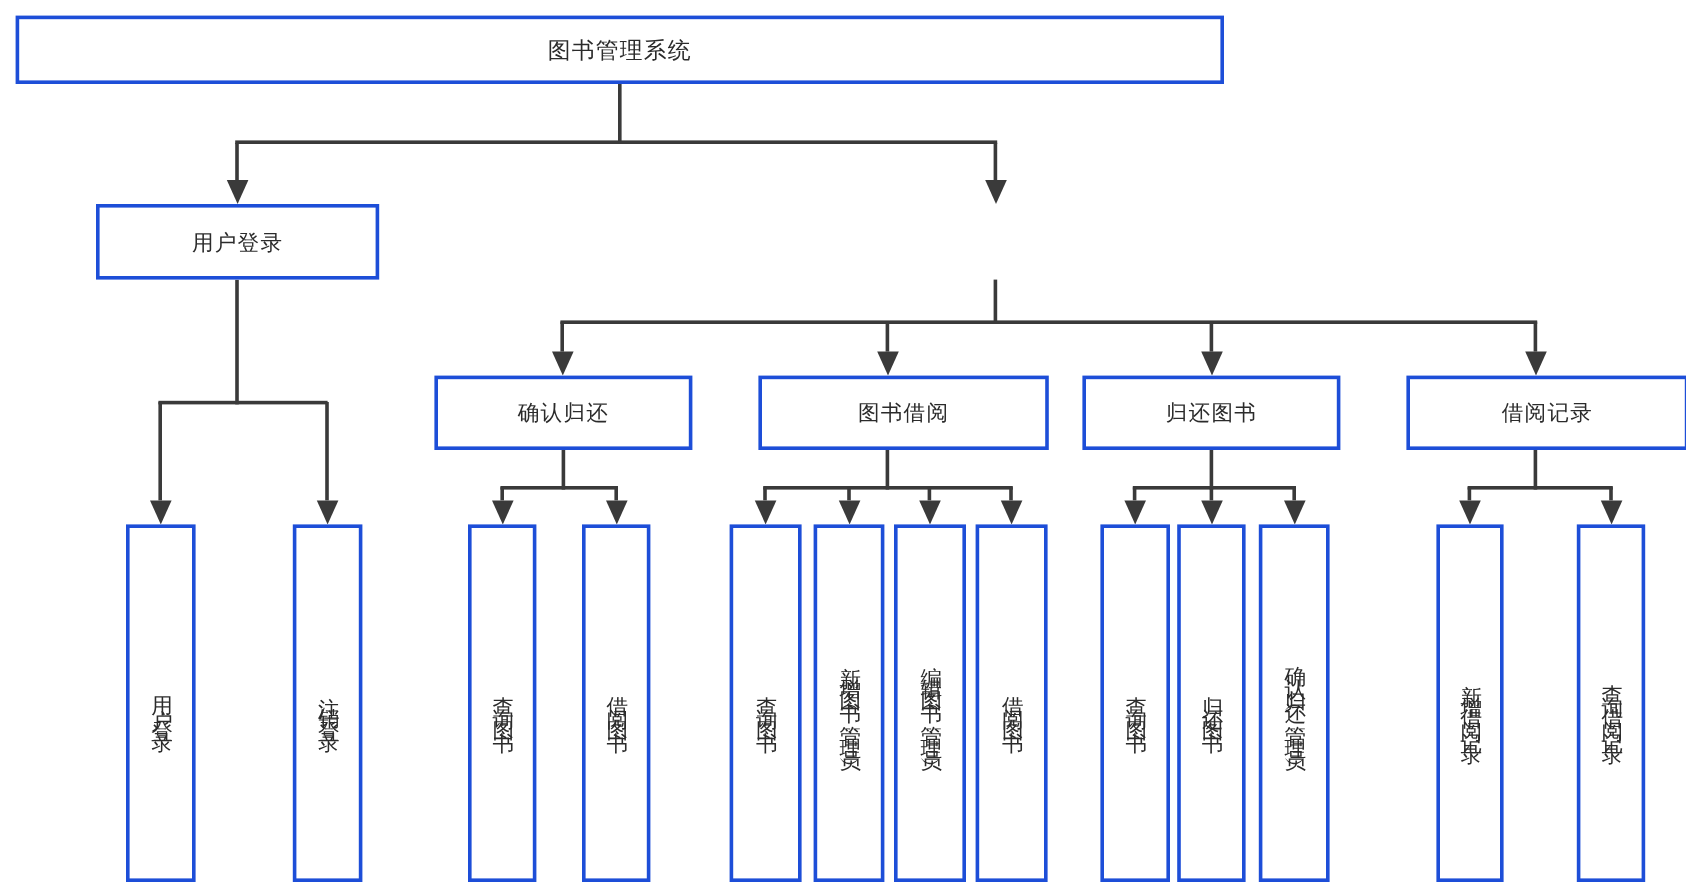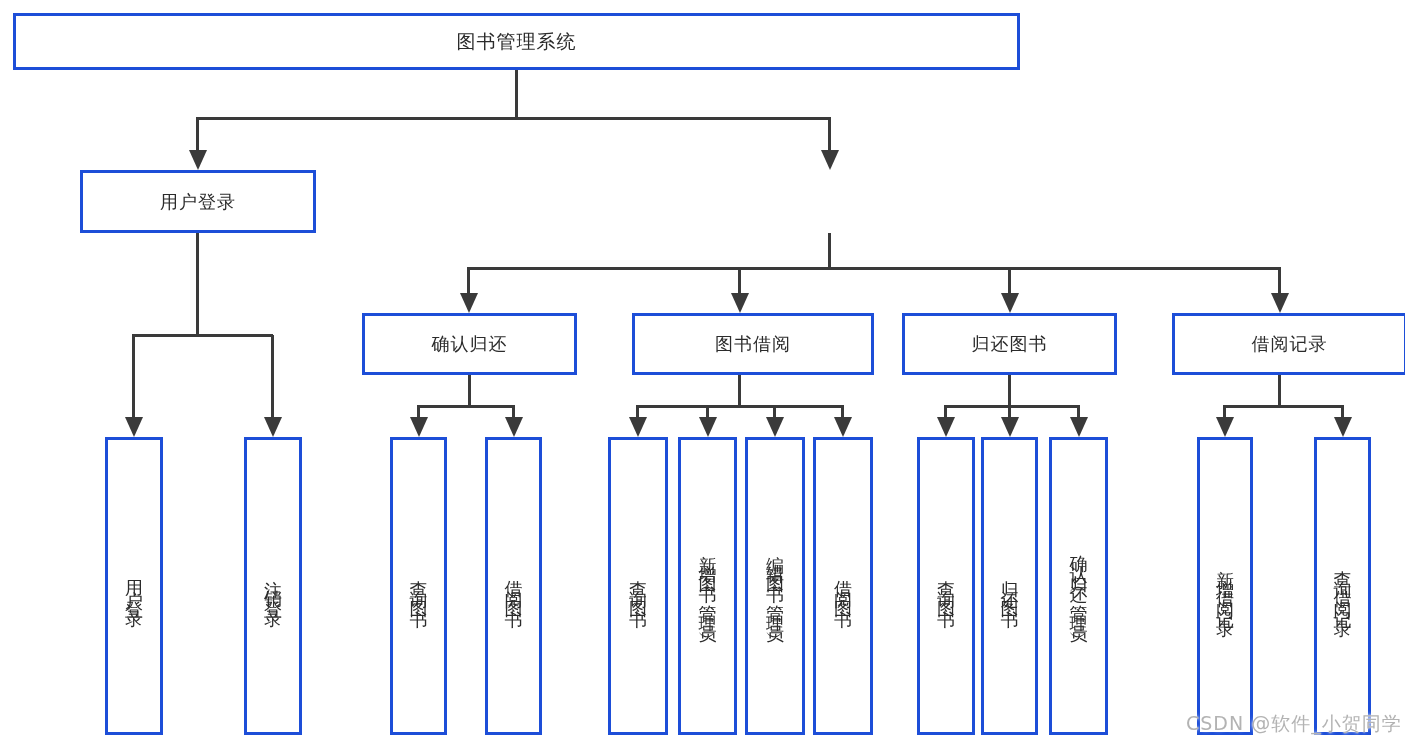--- a/index.html
+++ b/index.html
@@ -136,15 +136,14 @@
     <span>确认归还（管理员）</span>
   </div>
 
   <div class="box vbox" style="left:1197px;top:437px;width:56px;height:298px;">
     <span>新增借阅记录</span>
   </div>
   <div class="box vbox" style="left:1314px;top:437px;width:57px;height:298px;">
     <span>查询借阅记录</span>
   </div>
 
-  <div class="watermark">CSDN @软件_小贺同学</div>
 
 </div>
 
 </body></html>

